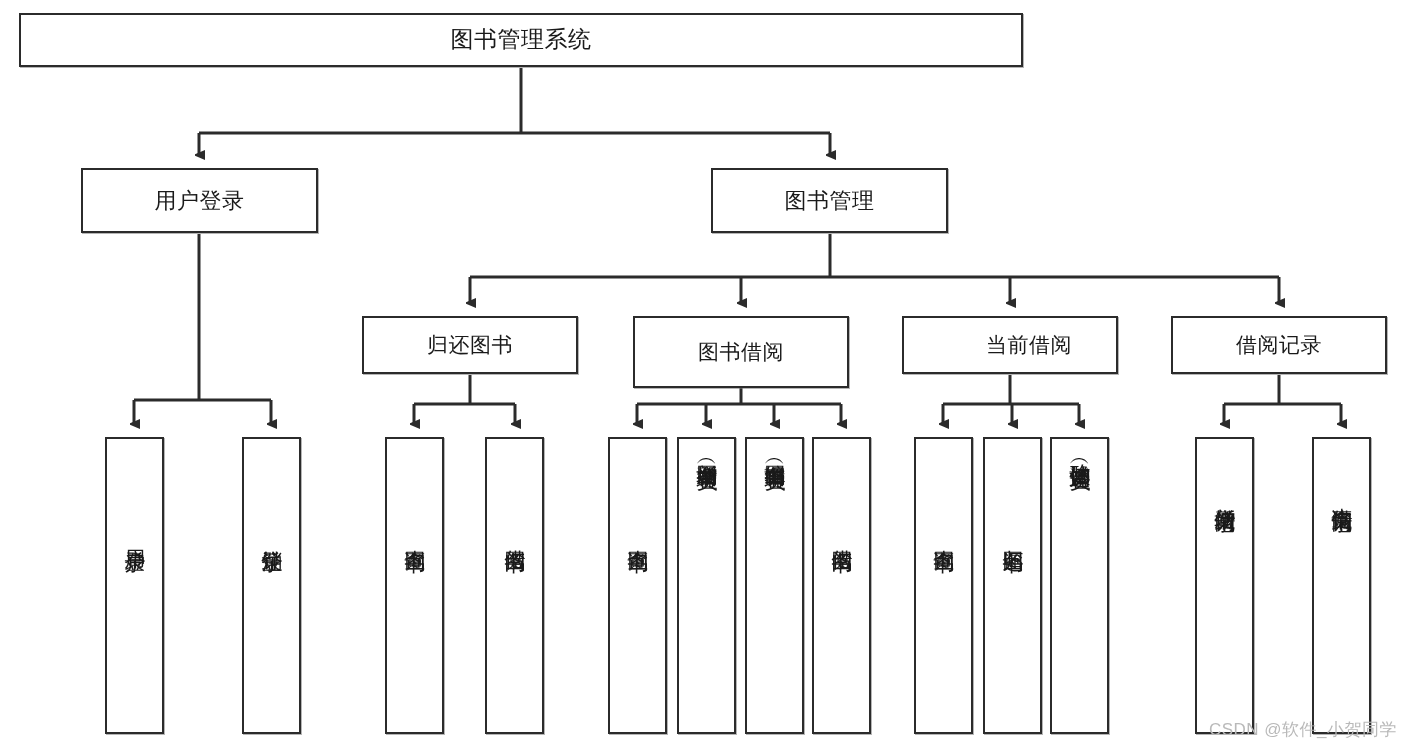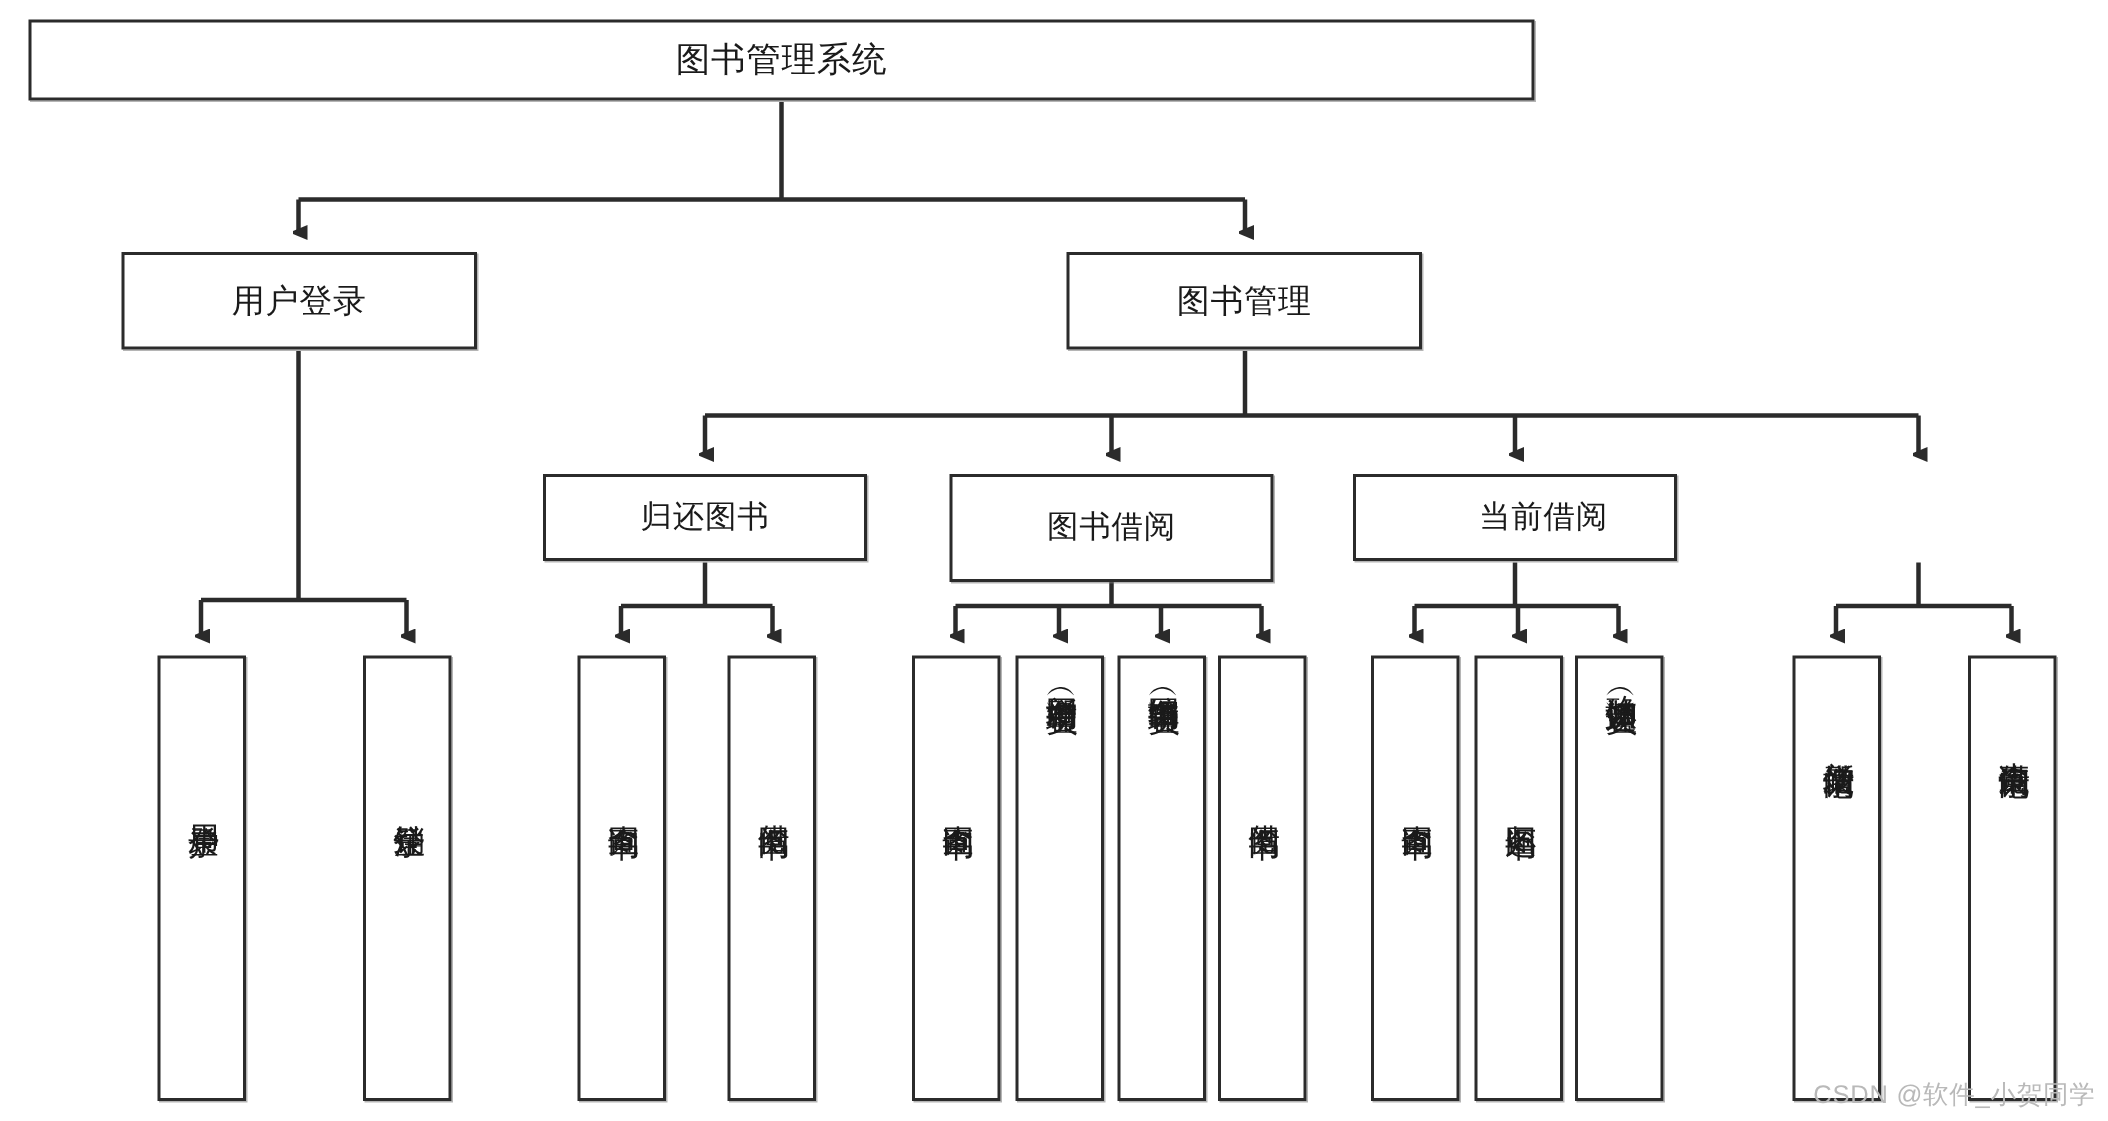--- a/index.html
+++ b/index.html
@@ -140,20 +140,23 @@
 
   <div class="node lvl3" style="left:362px; top:316px; width:216px; height:58px;">
     <span class="label">归还图书</span>
   </div>
   <div class="node lvl3" style="left:633px; top:316px; width:216px; height:72px;">
     <span class="label">图书借阅</span>
   </div>
   <div class="node lvl3" style="left:902px; top:316px; width:216px; height:58px;padding-left:38px;">
     <span class="label">当前借阅</span>
   </div>
+  <div class="node lvl3" style="left:1171px; top:316px; width:216px; height:58px;">
+    <span class="label">借阅记录</span>
+  </div>
 
   <div class="node leaf mid" style="left:105px; top:437px; width:59px; height:297px;">
     <span class="label">用户登录</span>
   </div>
   <div class="node leaf mid" style="left:242px; top:437px; width:59px; height:297px;">
     <span class="label">注销登录</span>
   </div>
 
   <div class="node leaf mid" style="left:385px; top:437px; width:59px; height:297px;">
     <span class="label">查询图书</span>

